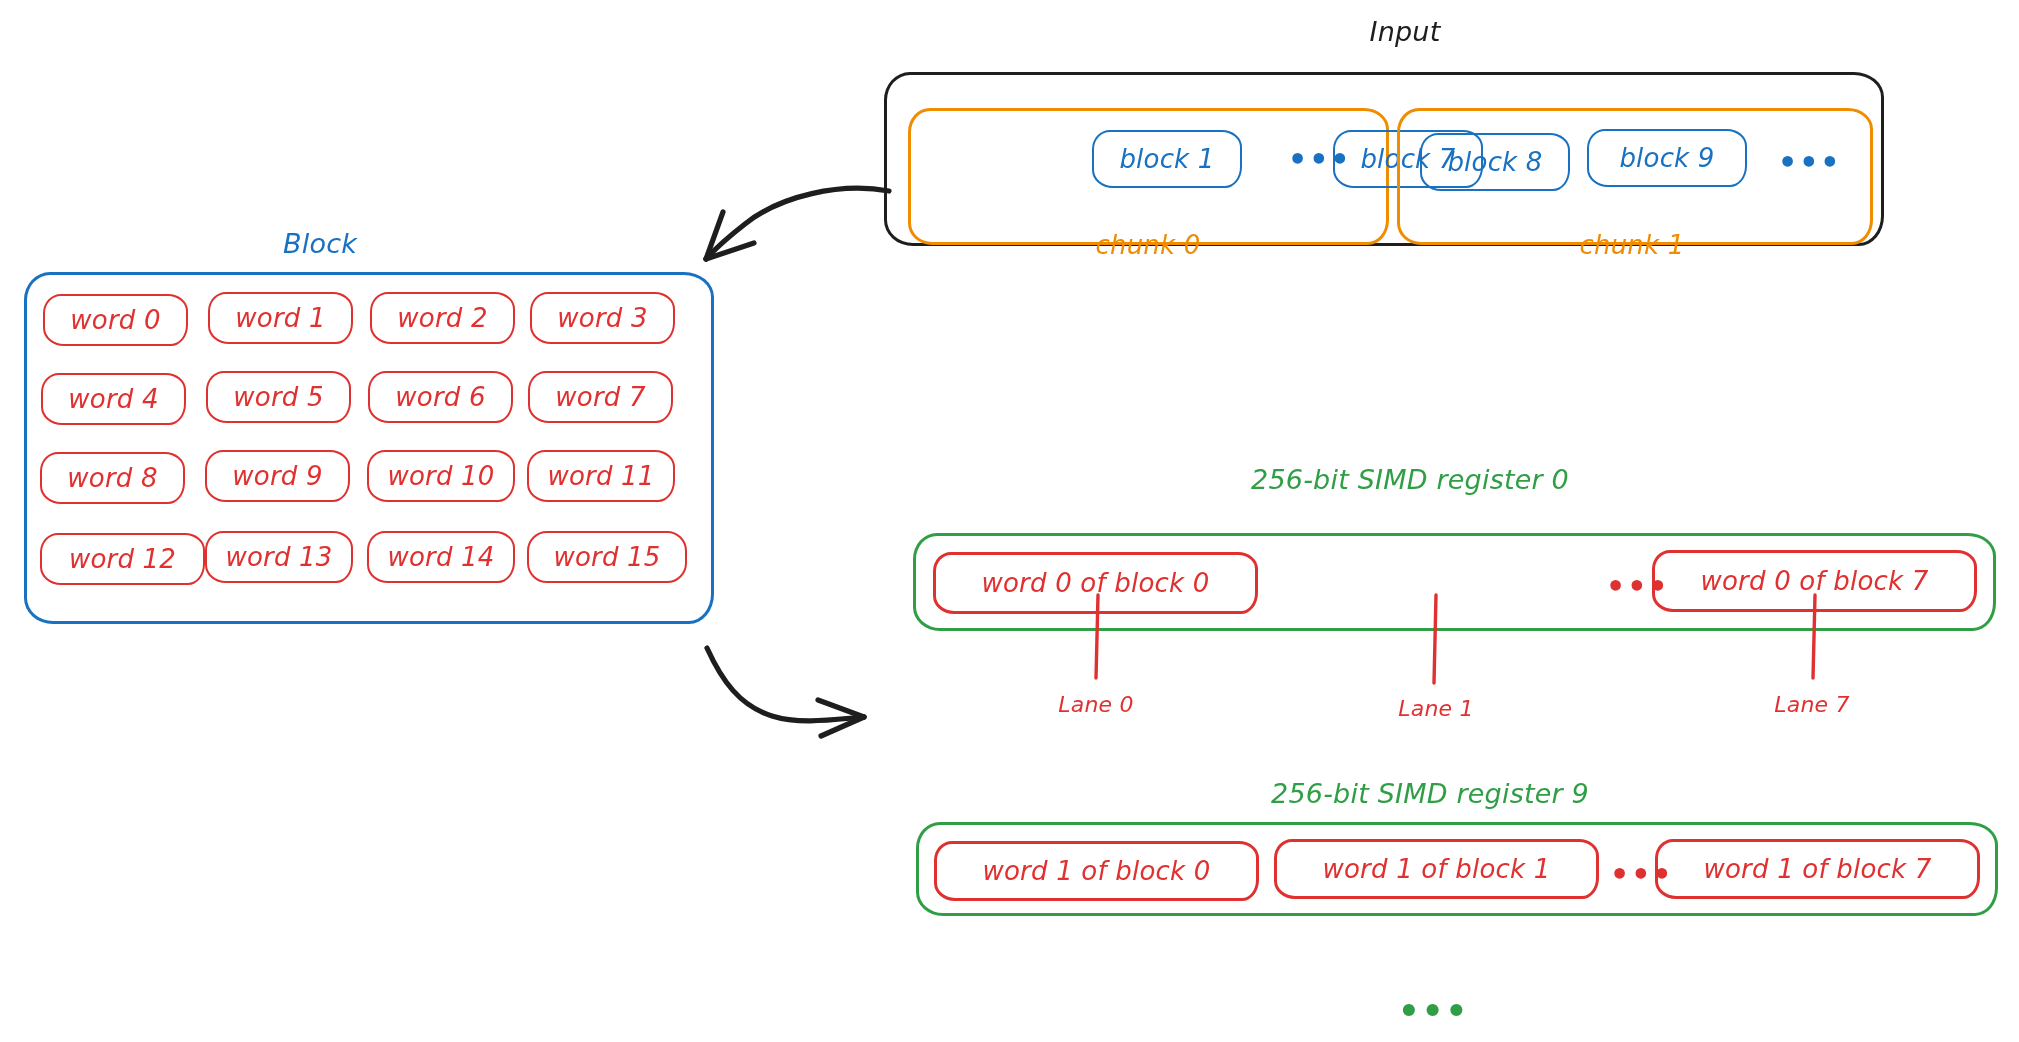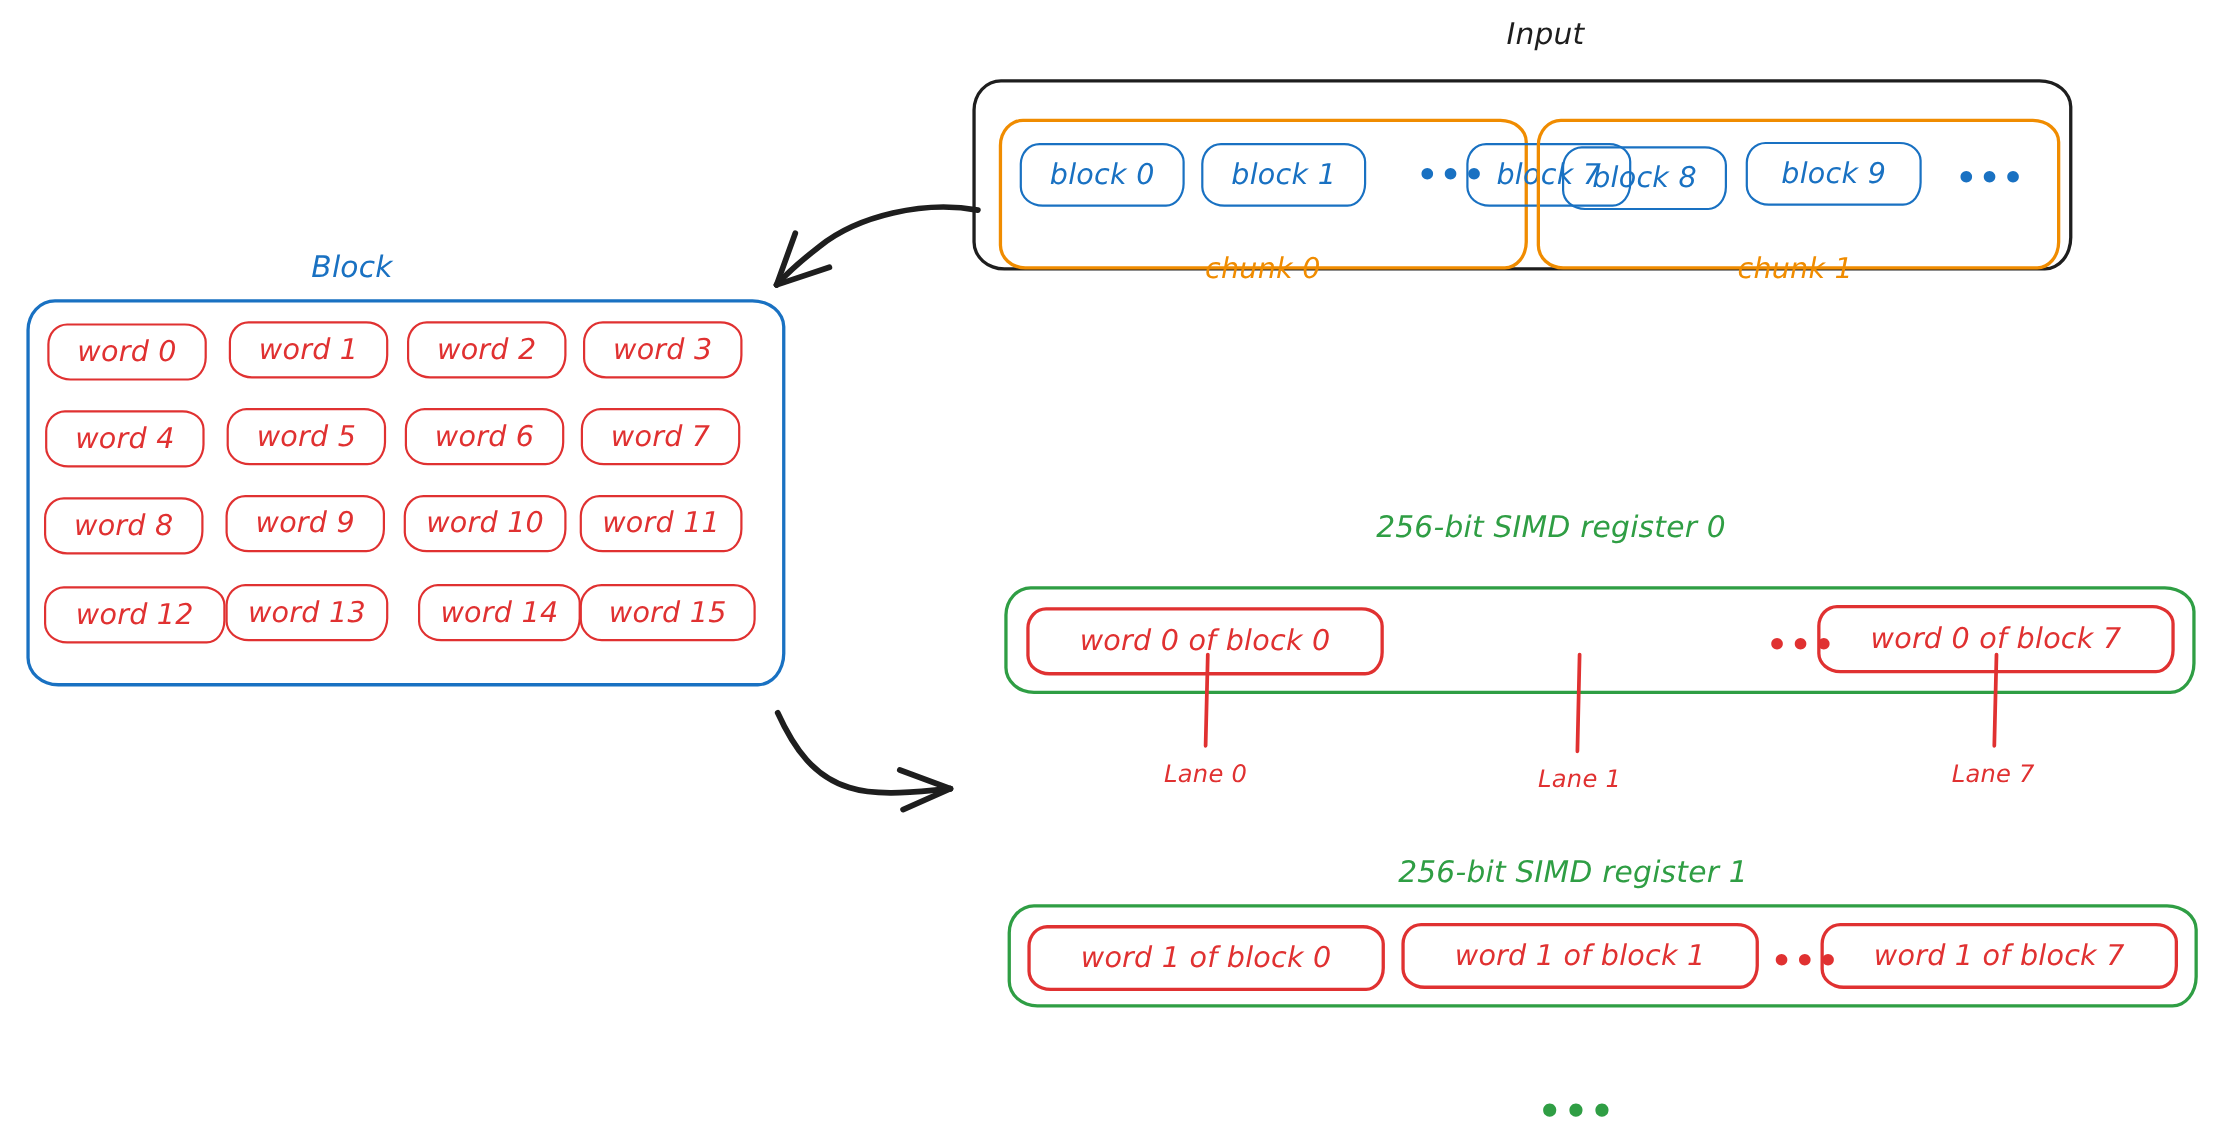--- a/index.html
+++ b/index.html
@@ -98,23 +98,20 @@
 <body>
 
 <div id="canvas">
 
   <div class="label title-text c-black centerline" style="left:1325px; top:14px; width:160px; height:34px;">Input</div>
 
   <div class="hbox b-black" style="left:884px; top:72px; width:1000px; height:174px; border-width:3.2px; border-radius:26px 30px 25px 29px / 28px 25px 30px 26px;"></div>
 
   <div class="hbox b-orange" style="left:908px; top:108px; width:481px; height:137px; border-width:3px; border-radius:22px 25px 21px 24px / 24px 21px 25px 22px;"></div>
 
-  <div class="hbox b-blue centerline" style="left:927px; top:130px; width:150px; height:58px; border-width:2.8px;">
-    <span class="label box-text c-blue" style="position:static;">block 0</span>
-  </div>
 
   <div class="hbox b-blue centerline" style="left:1092px; top:130px; width:150px; height:58px; border-width:2.8px;">
     <span class="label box-text c-blue" style="position:static;">block 1</span>
   </div>
 
   <div class="ellipsis c-blue" style="left:1288px; top:145px;">•••</div>
 
   <div class="hbox b-blue centerline" style="left:1333px; top:130px; width:150px; height:58px; border-width:2.8px;">
     <span class="label box-text c-blue" style="position:static;">block 7</span>
   </div>
@@ -177,21 +174,21 @@
   <div class="hbox b-red centerline" style="left:527px; top:450px; width:148px; height:52px; border-width:2.8px;">
     <span class="label box-text c-red" style="position:static;">word 11</span>
   </div>
 
   <div class="hbox b-red centerline" style="left:40px; top:533px; width:165px; height:52px; border-width:2.8px;">
     <span class="label box-text c-red" style="position:static;">word 12</span>
   </div>
   <div class="hbox b-red centerline" style="left:205px; top:531px; width:148px; height:52px; border-width:2.8px;">
     <span class="label box-text c-red" style="position:static;">word 13</span>
   </div>
-  <div class="hbox b-red centerline" style="left:380px; top:531px; width:148px; height:52px; border-width:2.8px;">
+  <div class="hbox b-red centerline" style="left:367px; top:531px; width:148px; height:52px; border-width:2.8px;">
     <span class="label box-text c-red" style="position:static;">word 14</span>
   </div>
   <div class="hbox b-red centerline" style="left:527px; top:531px; width:160px; height:52px; border-width:2.8px;border-radius:20px;">
     <span class="label box-text c-red" style="position:static;">word 15</span>
   </div>
 
   <div class="label title-text c-green centerline" style="left:1100px; top:462px; width:620px; height:34px;">256-bit SIMD register 0</div>
 
   <div class="hbox b-green" style="left:913px; top:533px; width:1083px; height:98px; border-width:3.2px; border-radius:24px 28px 23px 27px / 26px 23px 28px 24px;"></div>
 
@@ -203,21 +200,21 @@
   <div class="ellipsis c-red" style="left:1606px; top:572px;">•••</div>
 
   <div class="hbox b-red centerline" style="left:1652px; top:550px; width:325px; height:62px; border-width:3px;">
     <span class="label simd-word-text c-red" style="position:static;">word 0 of block 7</span>
   </div>
 
   <div class="label lane-text c-red centerline" style="left:1026px; top:688px; width:140px; height:32px;">Lane 0</div>
   <div class="label lane-text c-red centerline" style="left:1366px; top:692px; width:140px; height:32px;">Lane 1</div>
   <div class="label lane-text c-red centerline" style="left:1742px; top:688px; width:140px; height:32px;">Lane 7</div>
 
-  <div class="label title-text c-green centerline" style="left:1120px; top:776px; width:620px; height:34px;">256-bit SIMD register 1</div>
+  <div class="label title-text c-green centerline" style="left:1120px; top:776px; width:620px; height:34px;">256-bit SIMD register 9</div>
 
   <div class="hbox b-green" style="left:916px; top:822px; width:1082px; height:94px; border-width:3.2px; border-radius:24px 28px 23px 27px / 26px 23px 28px 24px;"></div>
 
   <div class="hbox b-red centerline" style="left:934px; top:841px; width:325px; height:60px; border-width:3px;">
     <span class="label simd-word-text c-red" style="position:static;">word 1 of block 0</span>
   </div>
 
   <div class="hbox b-red centerline" style="left:1274px; top:839px; width:325px; height:60px; border-width:3px;">
     <span class="label simd-word-text c-red" style="position:static;">word 1 of block 1</span>
   </div>

